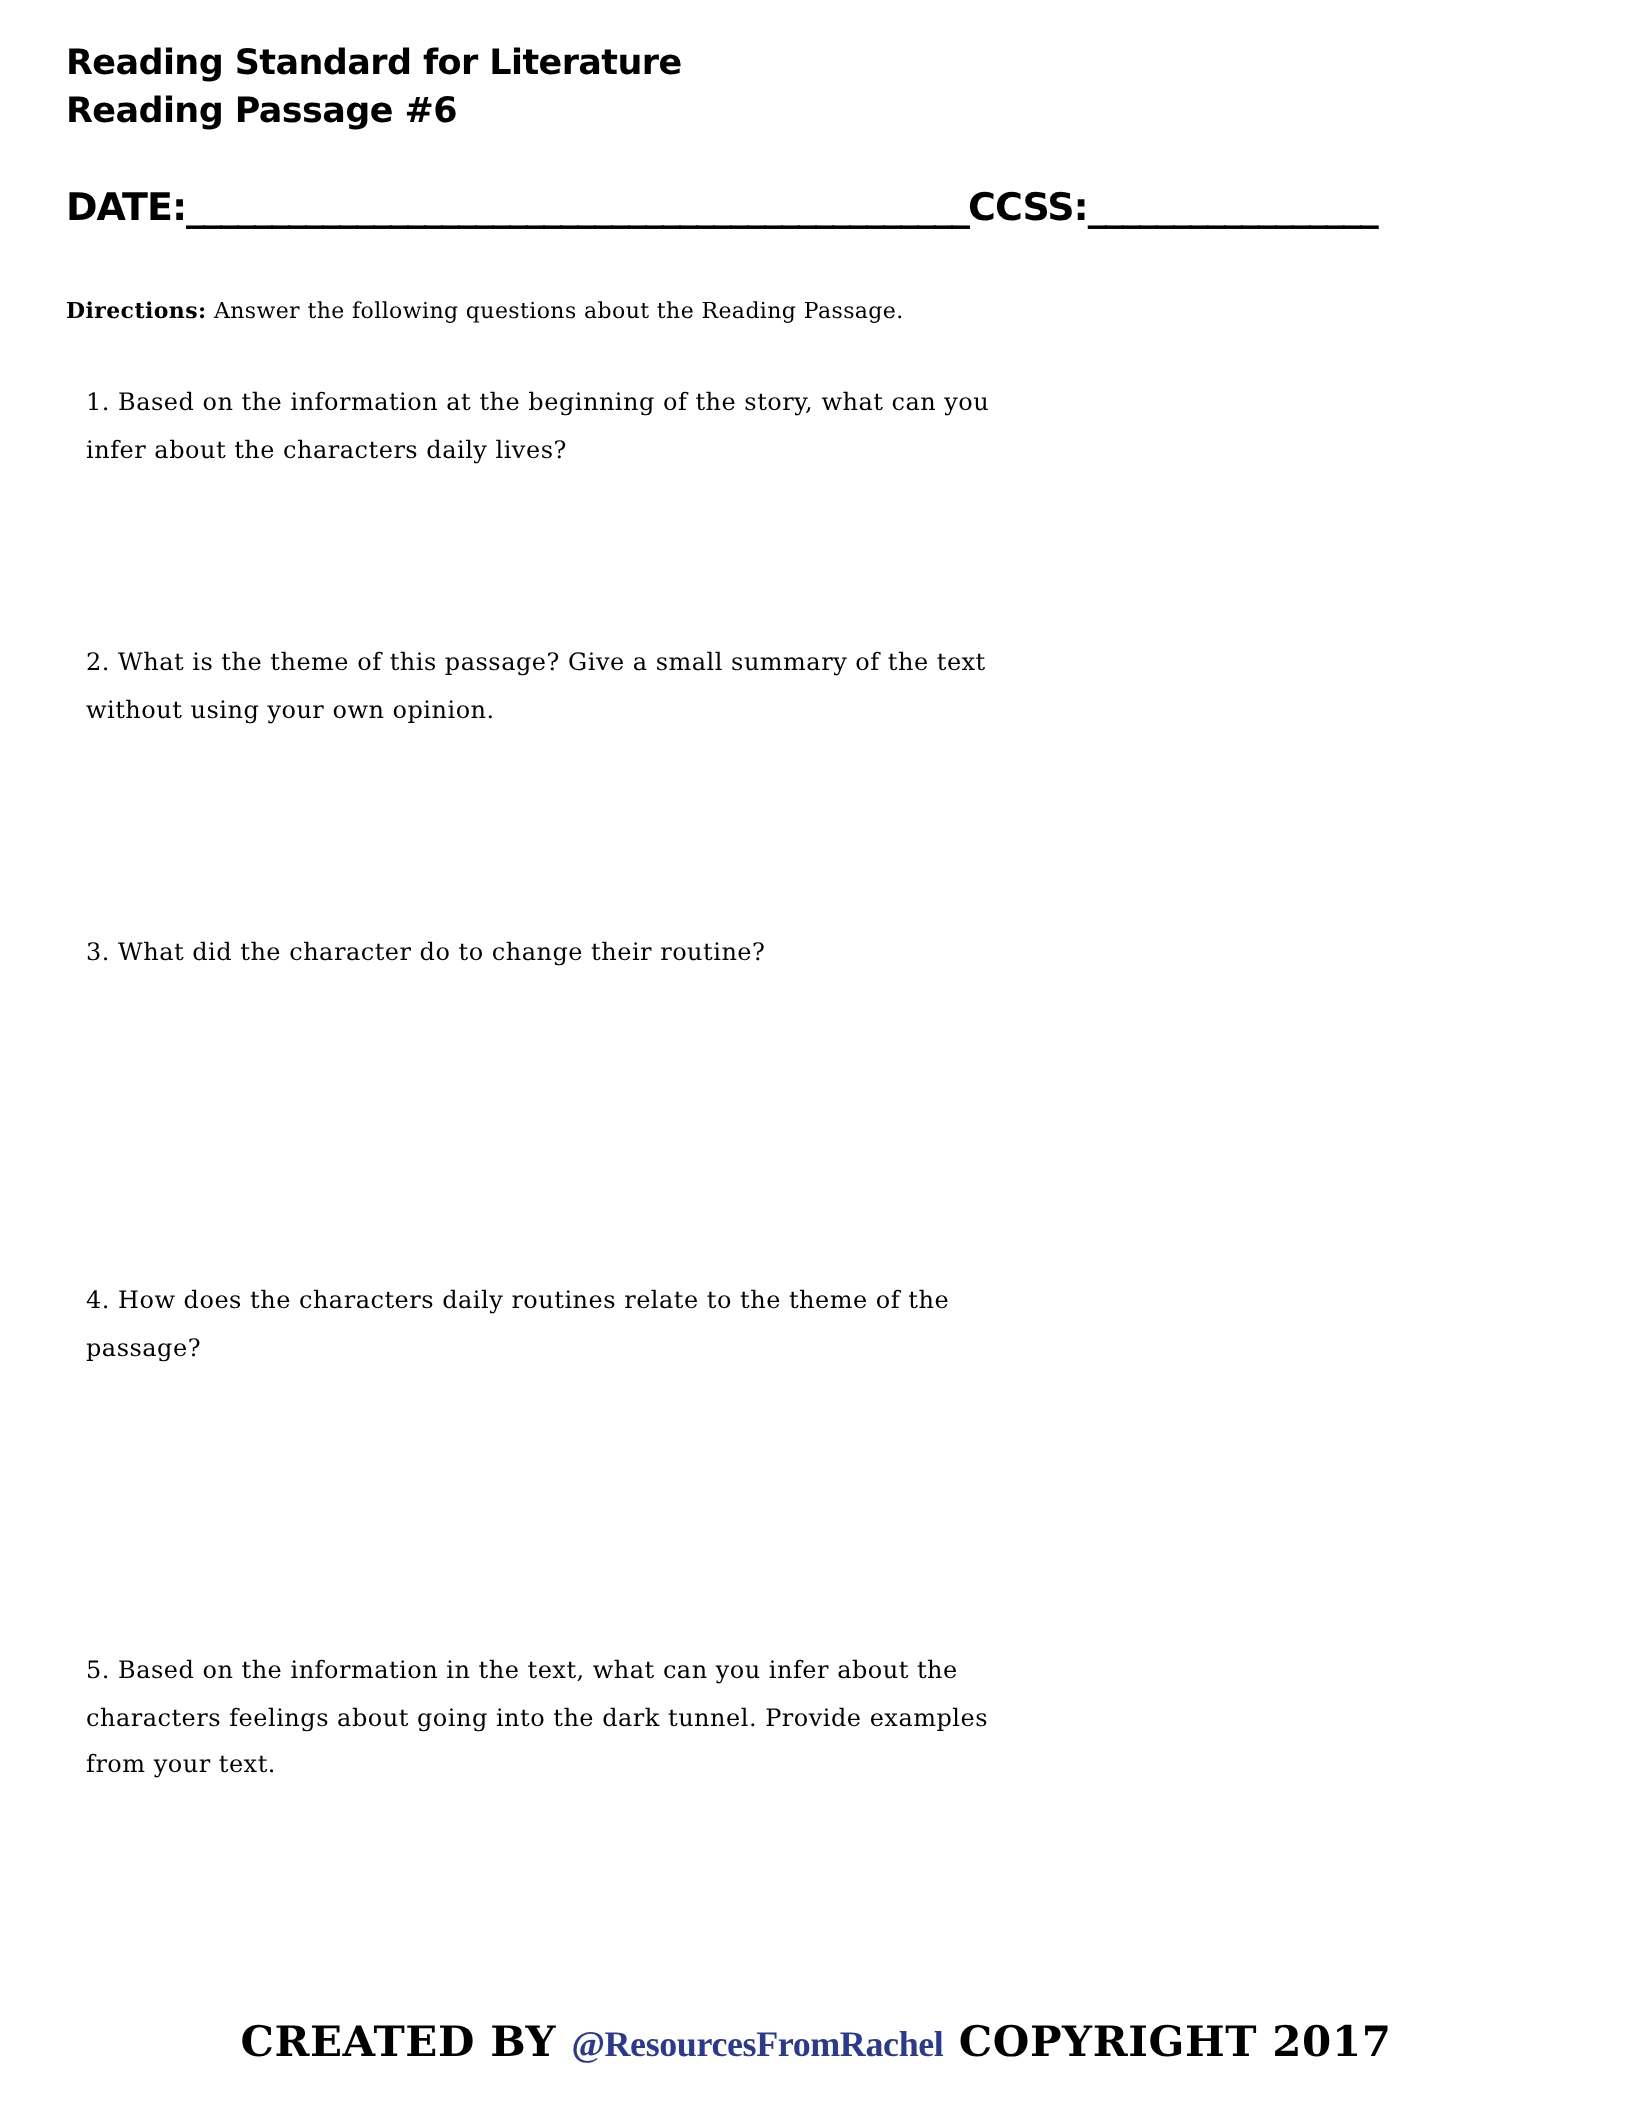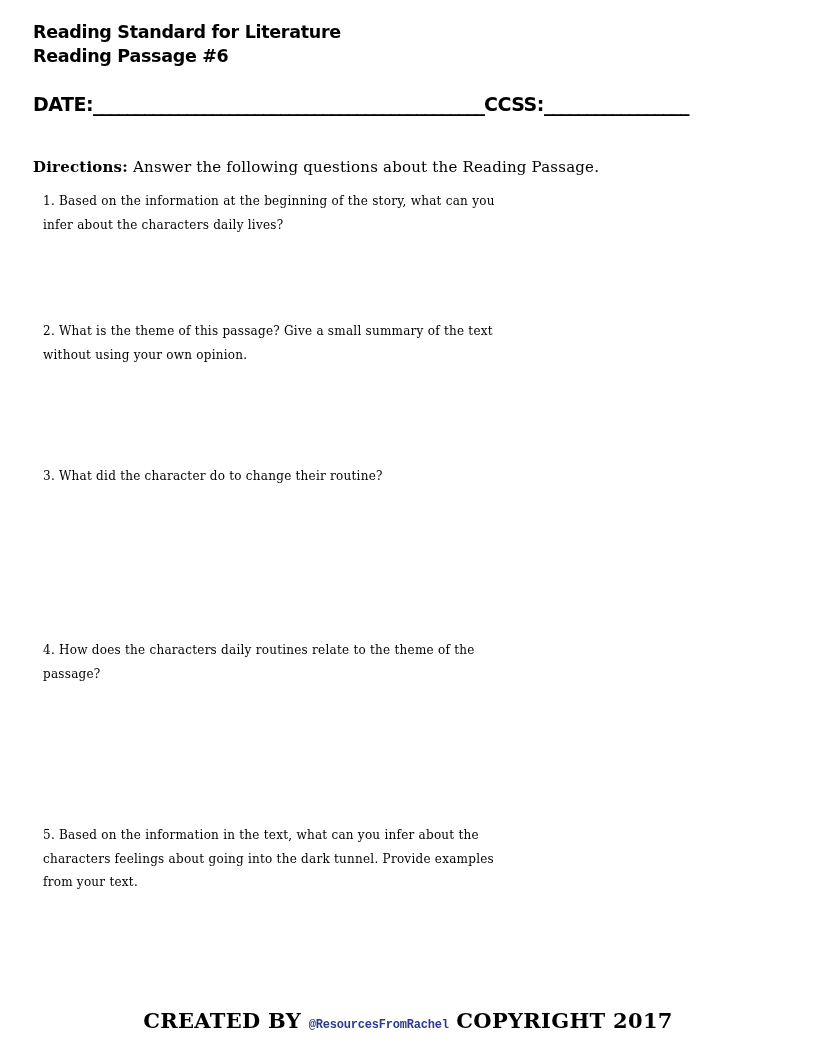--- a/index.html
+++ b/index.html
@@ -61,23 +61,23 @@
     overflow: hidden;
   }
 
   .nd-label { display: inline; }
   .nd-rule  { display: inline; letter-spacing: -1px; }
 
   
   .directions {
     position: absolute;
     left: 33px;
-    top: 156px;
+    top: 144px;
     width: 745px;
-    font-size: 15px;
+    font-size: 11px;
     line-height: 23px;
     letter-spacing: 0.2px;
   }
 
   .directions .d-label {
     font-weight: bold;
   }
 
   .question {
     position: absolute;
@@ -108,23 +108,23 @@
   }
 
   .footer-strong {
     font-family: "DejaVu Serif", "Liberation Serif", serif;
     font-weight: bold;
     font-size: 21px;
     letter-spacing: 0.3px;
   }
 
   .footer-handle {
-    font-family: Liberation Mono, monospace;
+    font-family: Liberation Serif, serif;
     font-weight: bold;
-    font-size: 12px;
+    font-size: 18px;
     letter-spacing: -0.2px;
     vertical-align: baseline;
   }
 </style>
 </head>
 <body>
 
 <div class="page">
 
   <div class="header">

